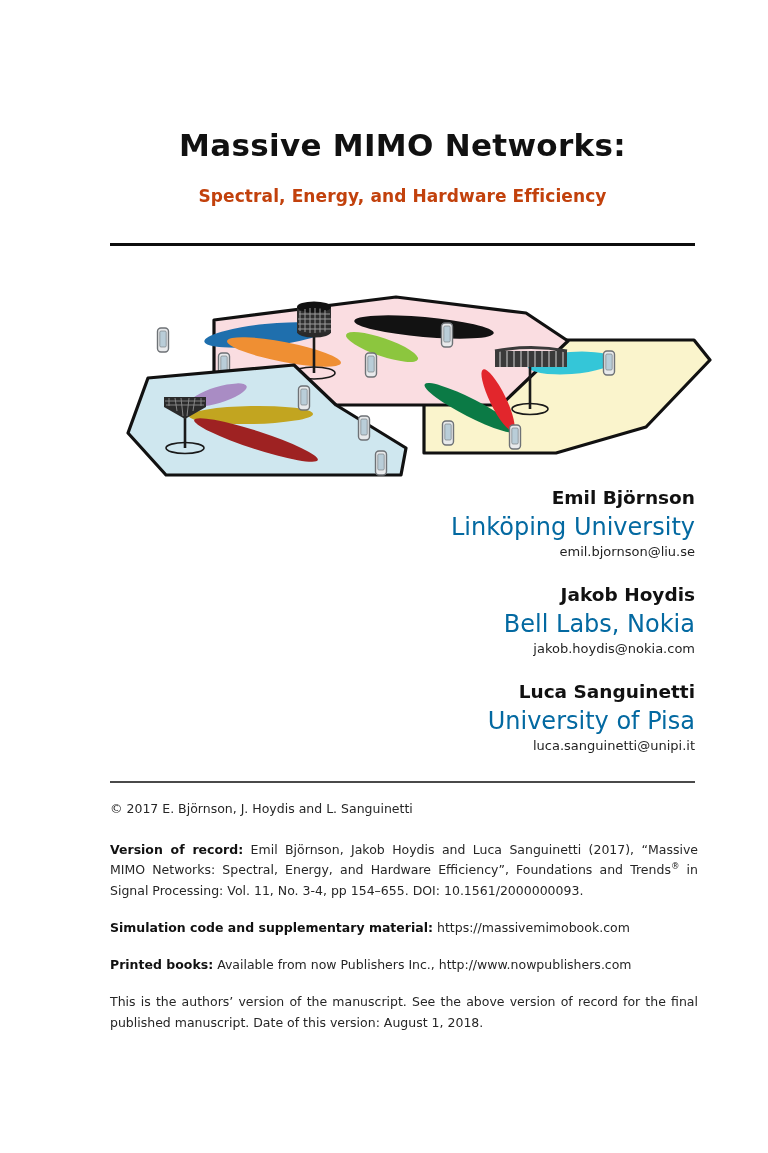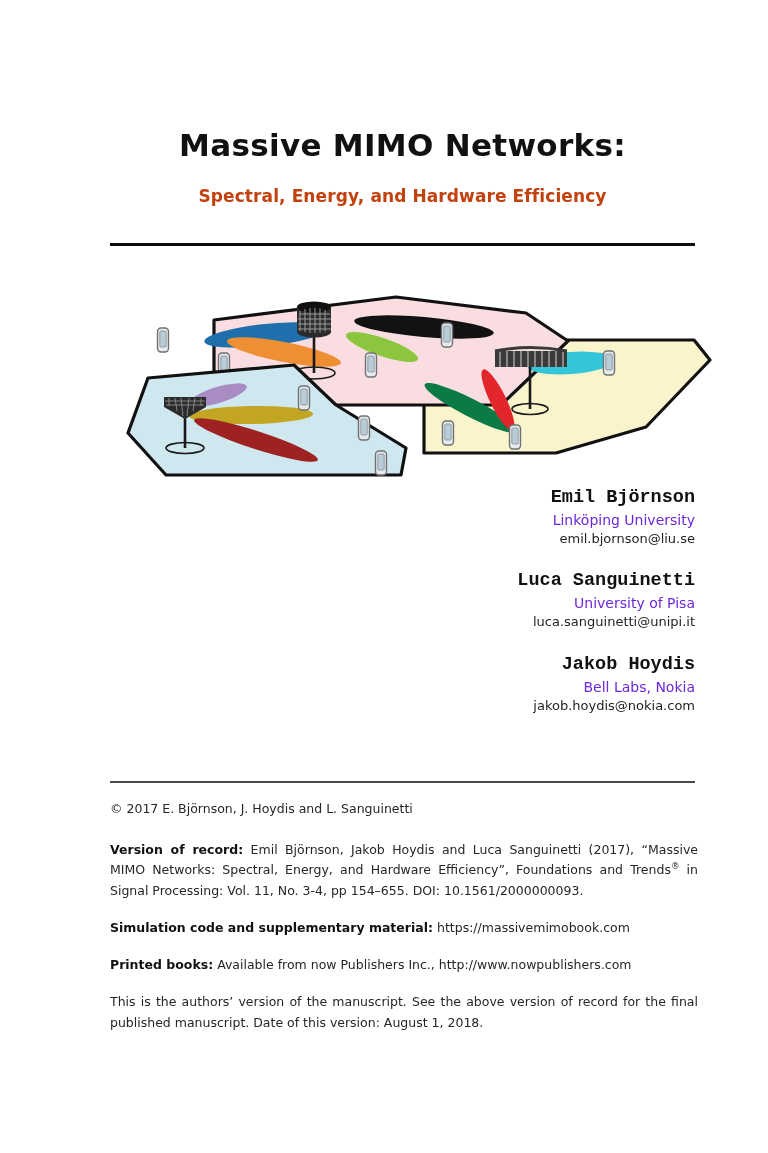--- a/index.html
+++ b/index.html
@@ -85,26 +85,25 @@
     width: 400px;
     text-align: right;
   }
   .author-group { margin-bottom: 22px; }
   .author-group:last-child { margin-bottom: 0; }
   .author-name {
     font-size: 18.5px;
     font-weight: bold;
     line-height: 1.35;
     color: #111111;
-    font-family: Liberation Mono, monospace;
   }
   .author-affil {
-    font-size: 14px;
+    font-size: 24px;
     line-height: 1.35;
-    color: #6d28d9;
+    color: #0369a1;
   }
   .author-email {
     font-size: 13px;
     line-height: 1.35;
     color: #1f1f1f;
   }
 
   
   .footer {
     position: absolute;
@@ -265,28 +264,28 @@
     </svg>
   </div>
 
   <div class="authors">
     <div class="author-group">
       <div class="author-name">Emil Björnson</div>
       <div class="author-affil">Linköping University</div>
       <div class="author-email">emil.bjornson@liu.se</div>
     </div>
     <div class="author-group">
+      <div class="author-name">Jakob Hoydis</div>
+      <div class="author-affil">Bell Labs, Nokia</div>
+      <div class="author-email">jakob.hoydis@nokia.com</div>
+    </div>
+    <div class="author-group">
       <div class="author-name">Luca Sanguinetti</div>
       <div class="author-affil">University of Pisa</div>
       <div class="author-email">luca.sanguinetti@unipi.it</div>
-    </div>
-    <div class="author-group">
-      <div class="author-name">Jakob Hoydis</div>
-      <div class="author-affil">Bell Labs, Nokia</div>
-      <div class="author-email">jakob.hoydis@nokia.com</div>
     </div>
   </div>
 
   <div class="rule-bottom"></div>
 
   <div class="footer">
 
     <div class="copyright">© 2017 E. Björnson, J. Hoydis and L. Sanguinetti</div>
 
     <div class="meta-para">

